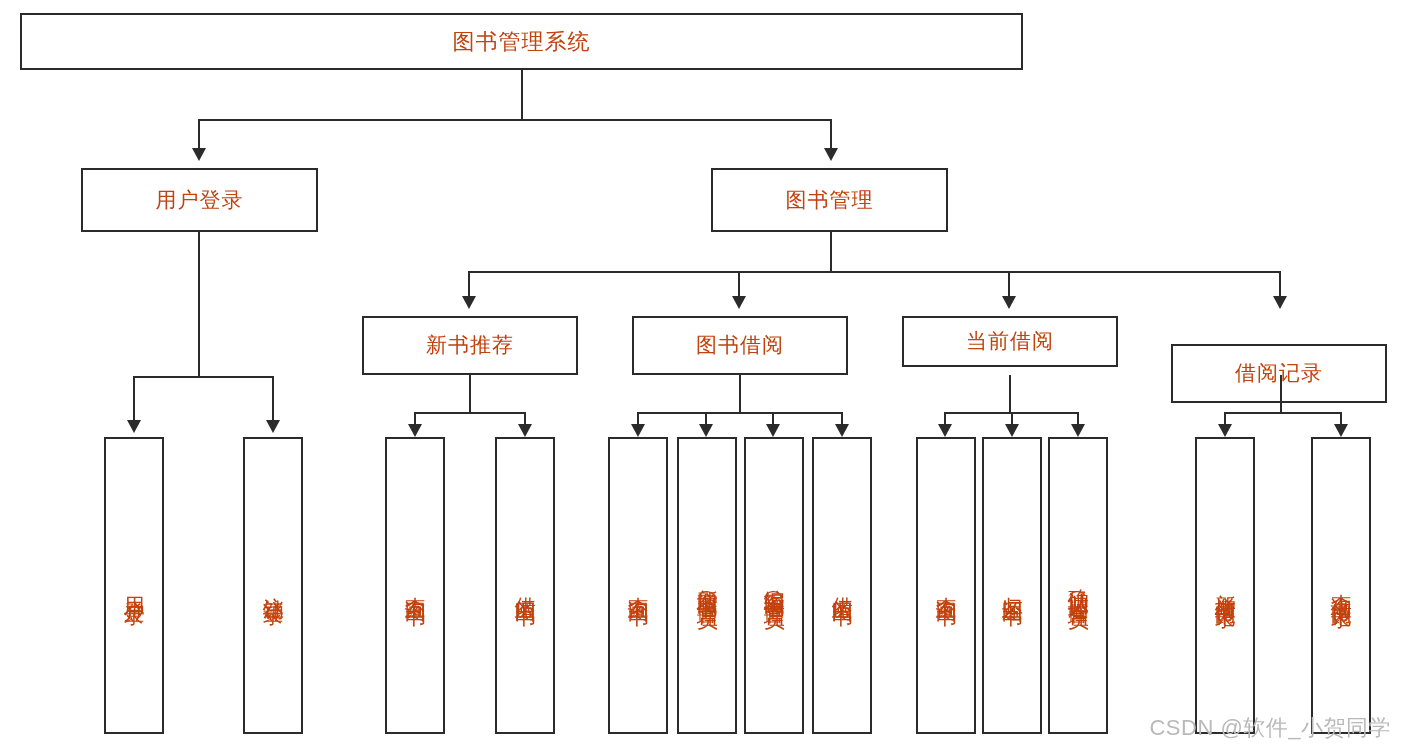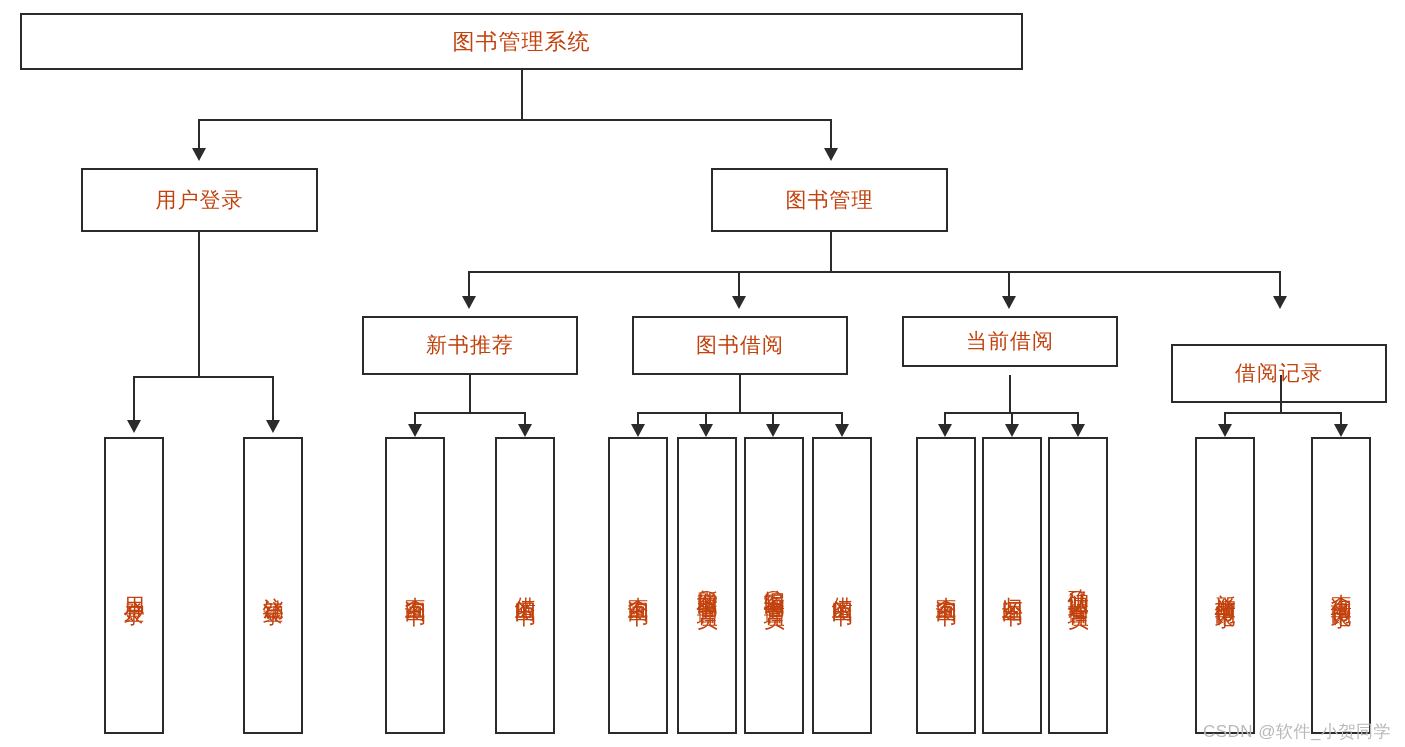--- a/index.html
+++ b/index.html
@@ -61,21 +61,21 @@
     width:0;height:0;
     border-left:7px solid transparent;
     border-right:7px solid transparent;
     border-top:13px solid #2b2b2b;
   }
   
   #watermark{
     position:absolute;
     right:14px;
     bottom:4px;
-    font-size:17px;
+    font-size:22px;
     color:#b9b9b9;
     white-space:nowrap;
     user-select:none;
     letter-spacing:.5px;
   }
 </style>
 </head>
 <body>
 
 <div id="canvas">

